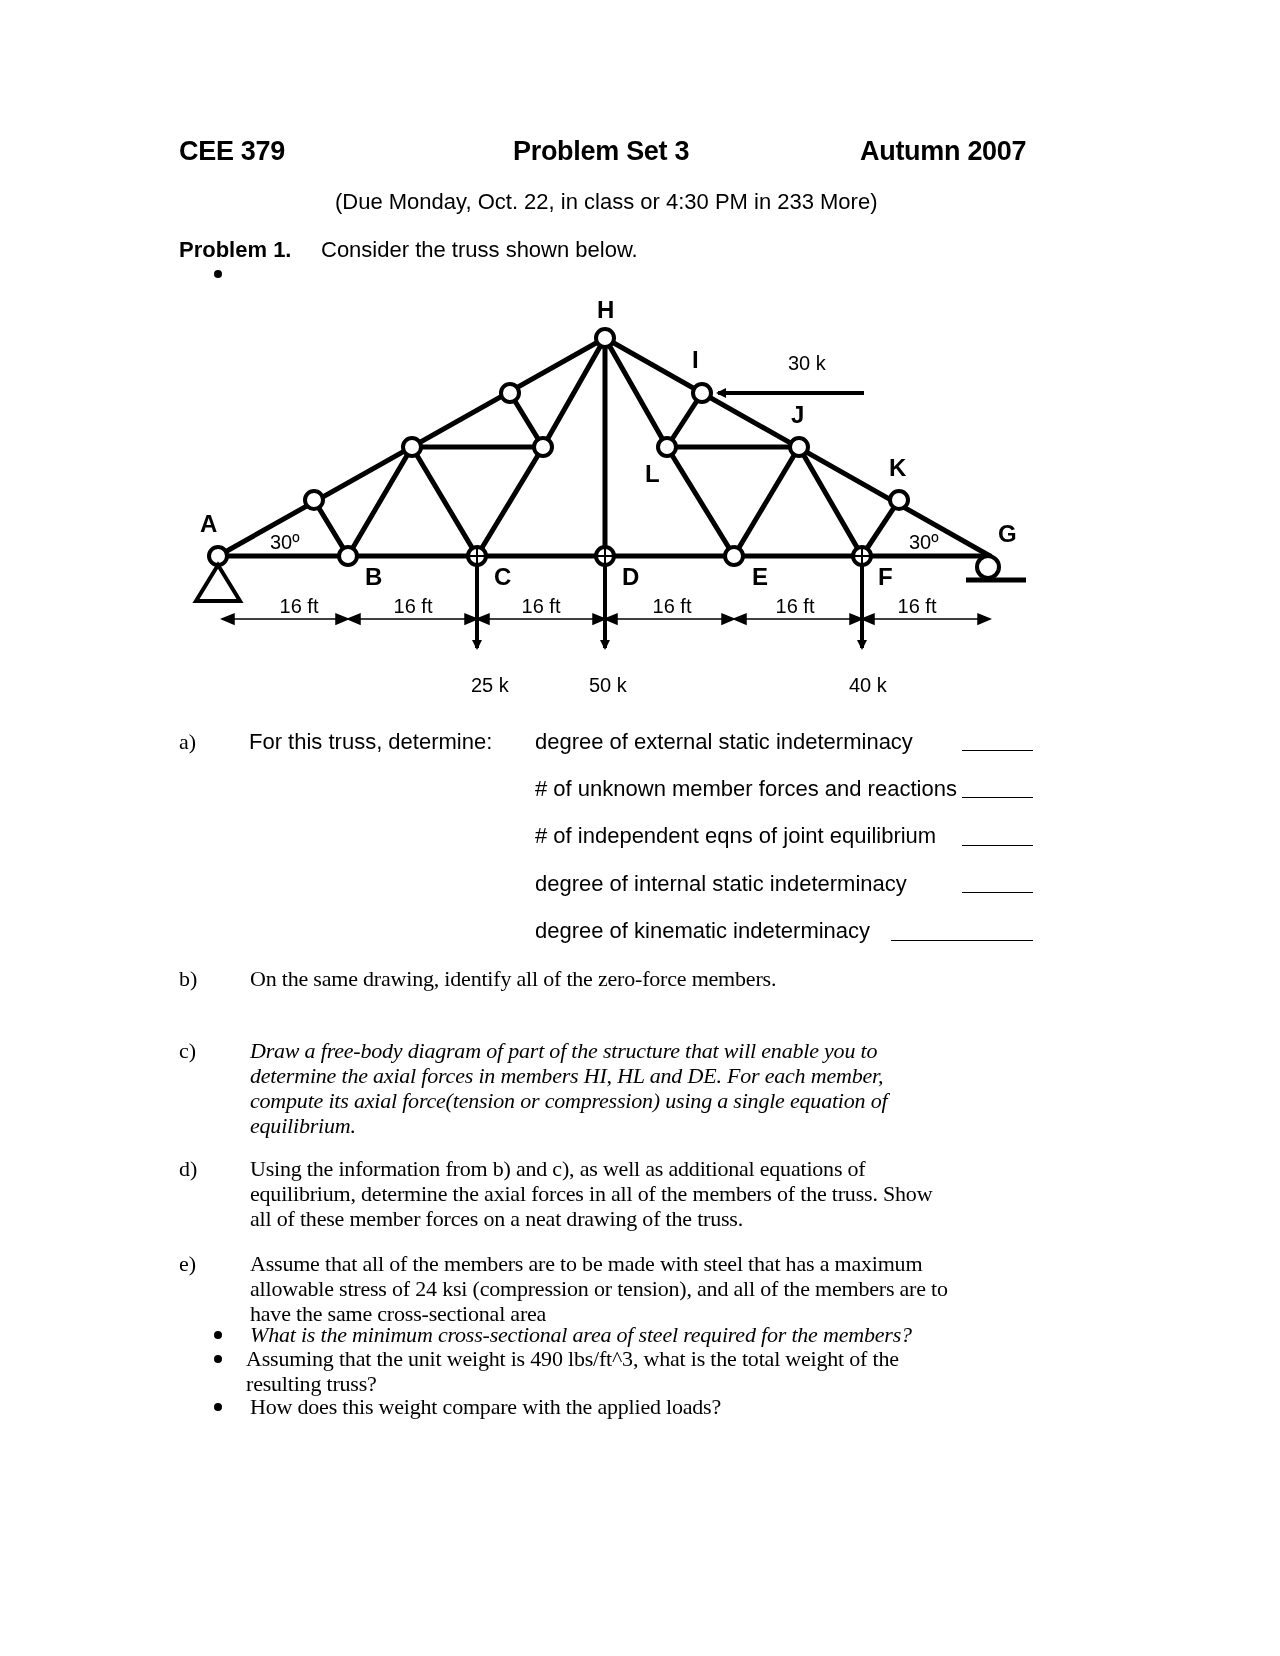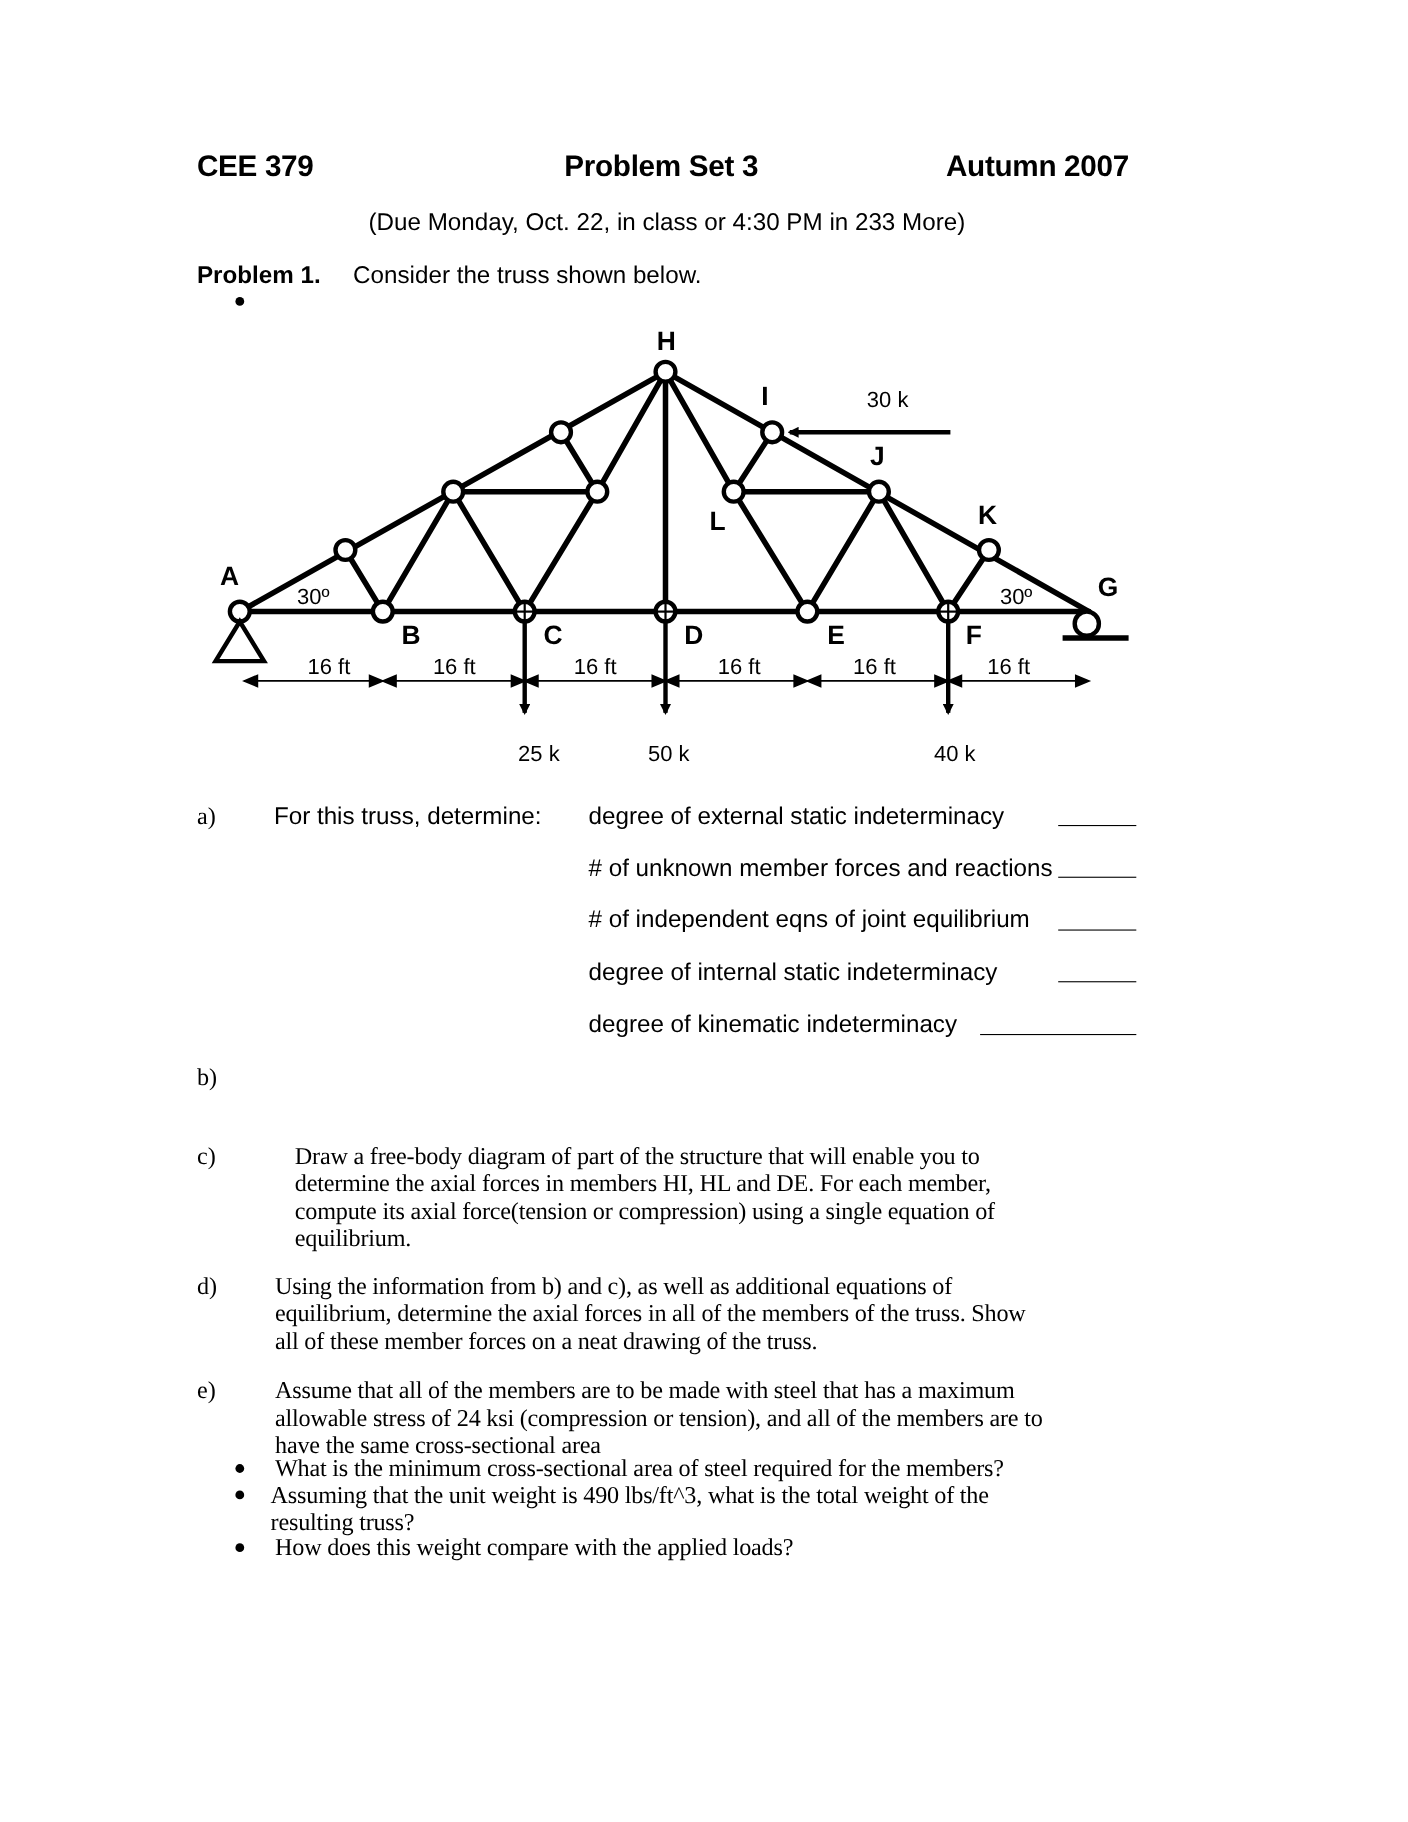--- a/index.html
+++ b/index.html
@@ -161,24 +161,25 @@
 <div class="blank" style="left:962px; top:845px; width:71px;"></div>
 
 <div class="abs serif" style="left:535px; top:871px;">degree of internal static indeterminacy</div>
 <div class="blank" style="left:962px; top:892px; width:71px;"></div>
 
 <div class="abs serif" style="left:535px; top:918px;">degree of kinematic indeterminacy</div>
 <div class="blank" style="left:891px; top:940px; width:142px;"></div>
 
 <div class="label-letter" style="left:179px; top:966px;">b)</div>
 <div class="para" style="top:966px; left:250px;">
+  <div>On the same drawing, identify all of the zero-force members.</div>
 </div>
 
 <div class="label-letter" style="left:179px; top:1038px;">c)</div>
-<div class="para" style="top:1038px; left:268px;">
+<div class="para" style="top:1038px; left:250px;font-style:italic;">
   <div>Draw a free-body diagram of part of the structure that will enable you to</div>
   <div>determine the axial forces in members HI, HL and DE.  For each member,</div>
   <div>compute its axial force(tension or compression) using a single equation of</div>
   <div>equilibrium.</div>
 </div>
 
 <div class="label-letter" style="left:179px; top:1156px;">d)</div>
 <div class="para" style="top:1156px; left:250px;">
   <div>Using the information from b) and c), as well as additional equations of</div>
   <div>equilibrium, determine the axial forces in all of the members of the truss.  Show</div>
@@ -186,21 +187,21 @@
 </div>
 
 <div class="label-letter" style="left:179px; top:1251px;">e)</div>
 <div class="para" style="top:1251px; left:250px;">
   <div>Assume that all of the members are to be made with steel that has a maximum</div>
   <div>allowable stress of 24 ksi (compression or tension), and all of the members are to</div>
   <div>have the same cross-sectional area</div>
 </div>
 
 <div class="bullet" style="left:214px; top:1331px;"></div>
-<div class="para" style="top:1322px; left:250px;">
+<div class="para" style="top:1322px; left:250px;font-style:italic;">
   <div>What is the minimum cross-sectional area of steel required for the members?</div>
 </div>
 
 <div class="bullet" style="left:214px; top:1355px;"></div>
 <div class="para" style="top:1346px; left:246px;">
   <div>Assuming that the unit weight is 490 lbs/ft^3, what is the total weight of the</div>
   <div>resulting truss?</div>
 </div>
 
 <div class="bullet" style="left:214px; top:1403px;"></div>

